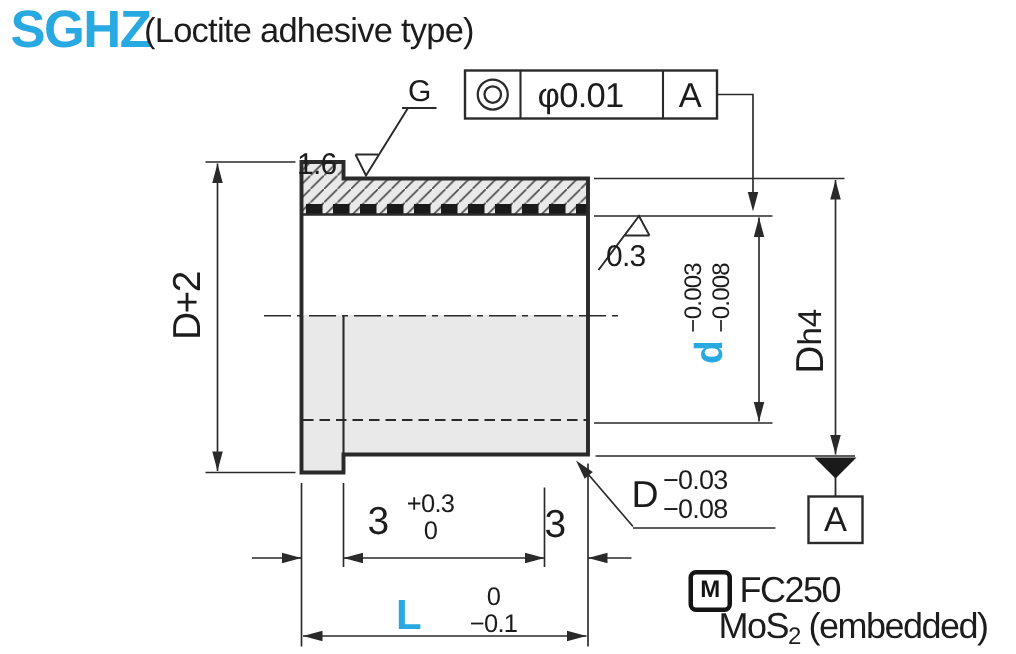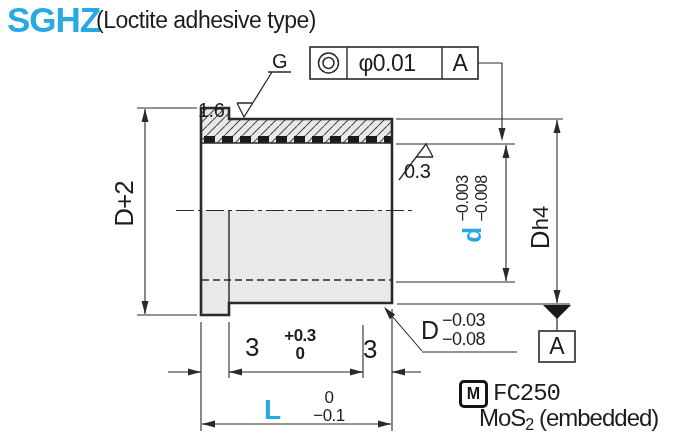--- a/index.html
+++ b/index.html
@@ -125,29 +125,29 @@
 
   <span class="lbl dletter" style="left:421px;top:318px;">D</span>
   <span class="tolstack" style="left:442px;top:311px;font-size:18px;line-height:19px;align-items:center;">
     <span>−0.03</span>
     <span>−0.08</span>
   </span>
 
   <div class="datum-a">A</div>
 
   <span class="lbl dimnum" style="left:245px;top:334px;">3</span>
-  <span class="tolstack" style="left:278px;top:327px;width:44px;font-weight:bold;">
+  <span class="tolstack" style="left:265px;top:327px;width:44px;">
     <span>+0.3</span>
     <span>0</span>
   </span>
   <span class="lbl dimnum" style="left:363px;top:336px;">3</span>
 
   <span class="lbl blue" style="left:264px;top:396px;font-size:28px;">L</span>
   <span class="tolstack" style="left:306px;top:389px;width:46px;">
     <span>0</span>
     <span>−0.1</span>
   </span>
 
   <div class="mbox">M</div>
-  <span class="lbl mat" style="left:493px;top:382px;font-family:Liberation Mono, monospace;">FC250</span>
+  <span class="lbl mat" style="left:493px;top:382px;">FC250</span>
   <span class="lbl mat" style="left:479px;top:406px;"><span>MoS</span><sub class="small">2</sub><span> </span><span>(embedded)</span></span>
 
 </div>
 
 </body></html>

